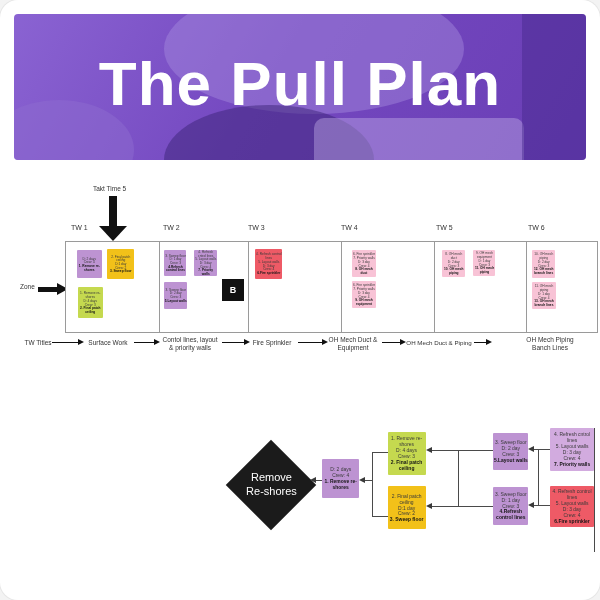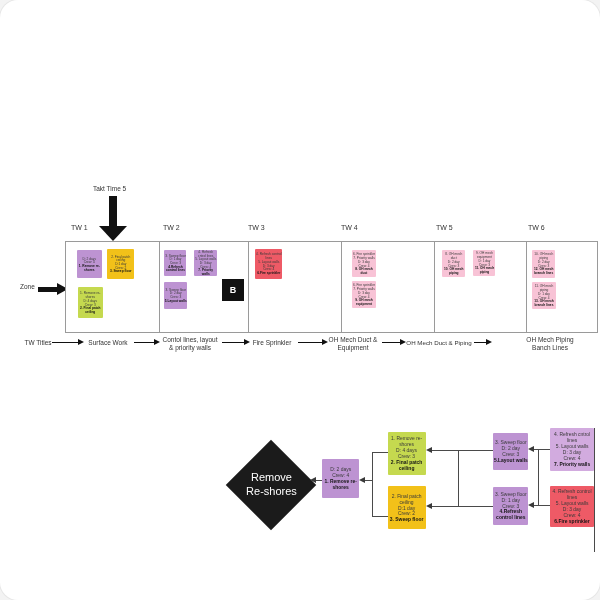--- a/index.html
+++ b/index.html
@@ -75,20 +75,28 @@
   .hline{position:absolute;height:1px;background:#4a4a4a;}
   .vline{position:absolute;width:1px;background:#4a4a4a;}
   .ahl{position:absolute;width:0;height:0;border-right:6px solid #3a3a3a;
        border-top:3.5px solid transparent;border-bottom:3.5px solid transparent;}
 </style>
 </head>
 <body>
 
 <div id="page">
 
+  <div id="banner">
+    <div class="ph ph1"></div>
+    <div class="ph ph2"></div>
+    <div class="ph ph3"></div>
+    <div class="ph ph4"></div>
+    <div class="ph ph5"></div>
+    <div id="banner-title">The Pull Plan</div>
+  </div>
 
   <div class="lbl" style="left:93px;top:185px;">Takt Time 5</div>
   <div id="takt-shaft"></div>
   <div id="takt-head"></div>
   <div class="lbl" style="left:20px;top:283px;">Zone</div>
   <div id="zone-shaft"></div>
   <div id="zone-head"></div>
 
   <div class="twh" style="left:71px;">TW 1</div>
   <div class="twh" style="left:163px;">TW 2</div>

